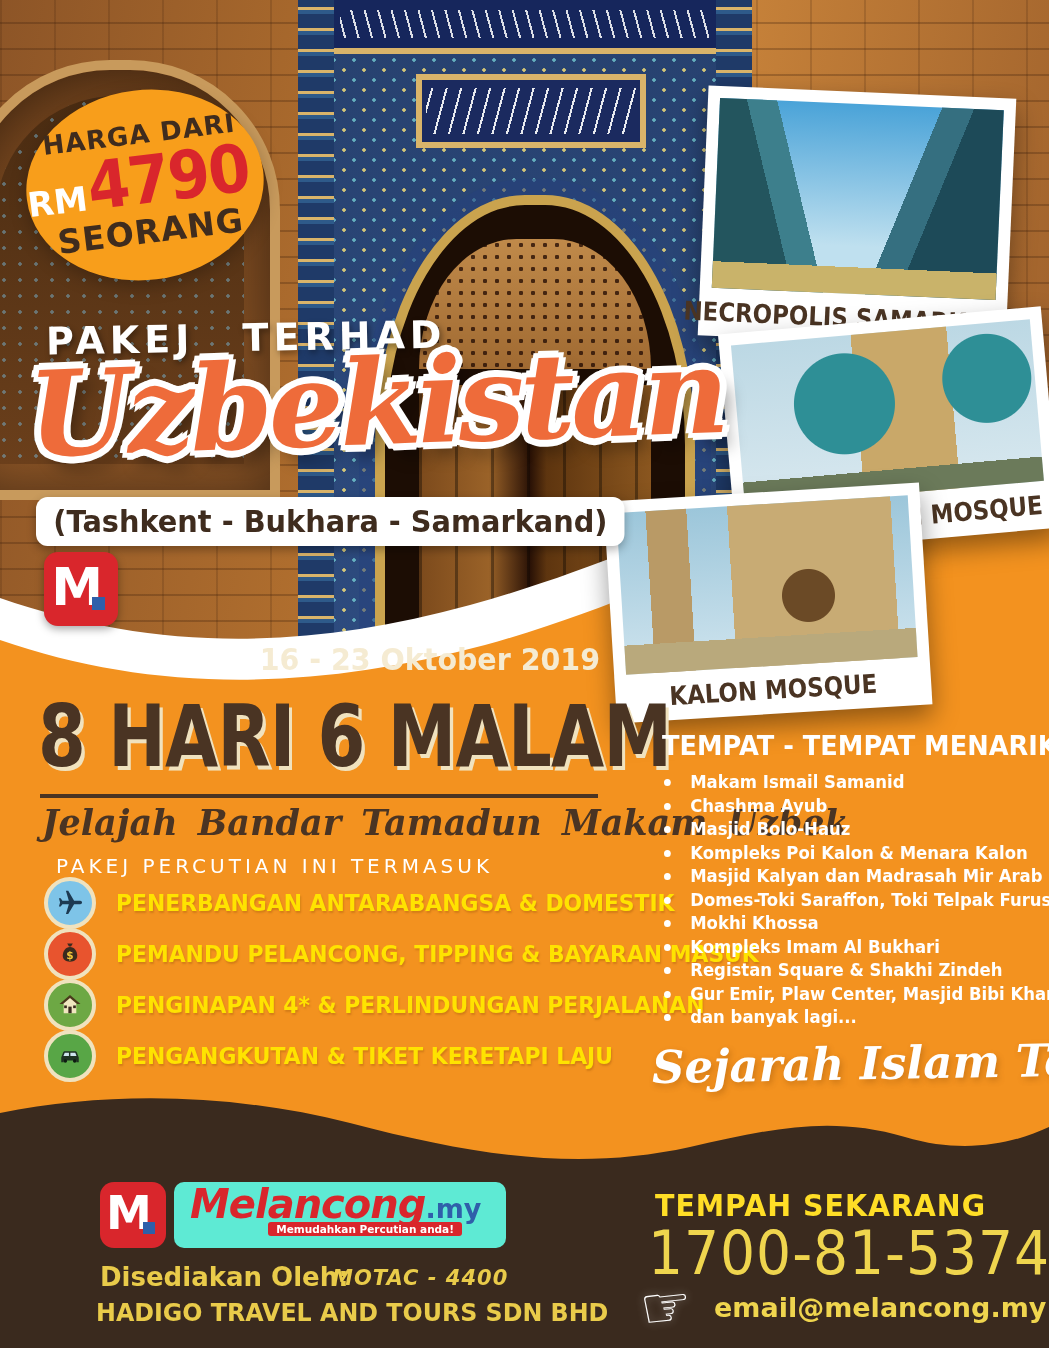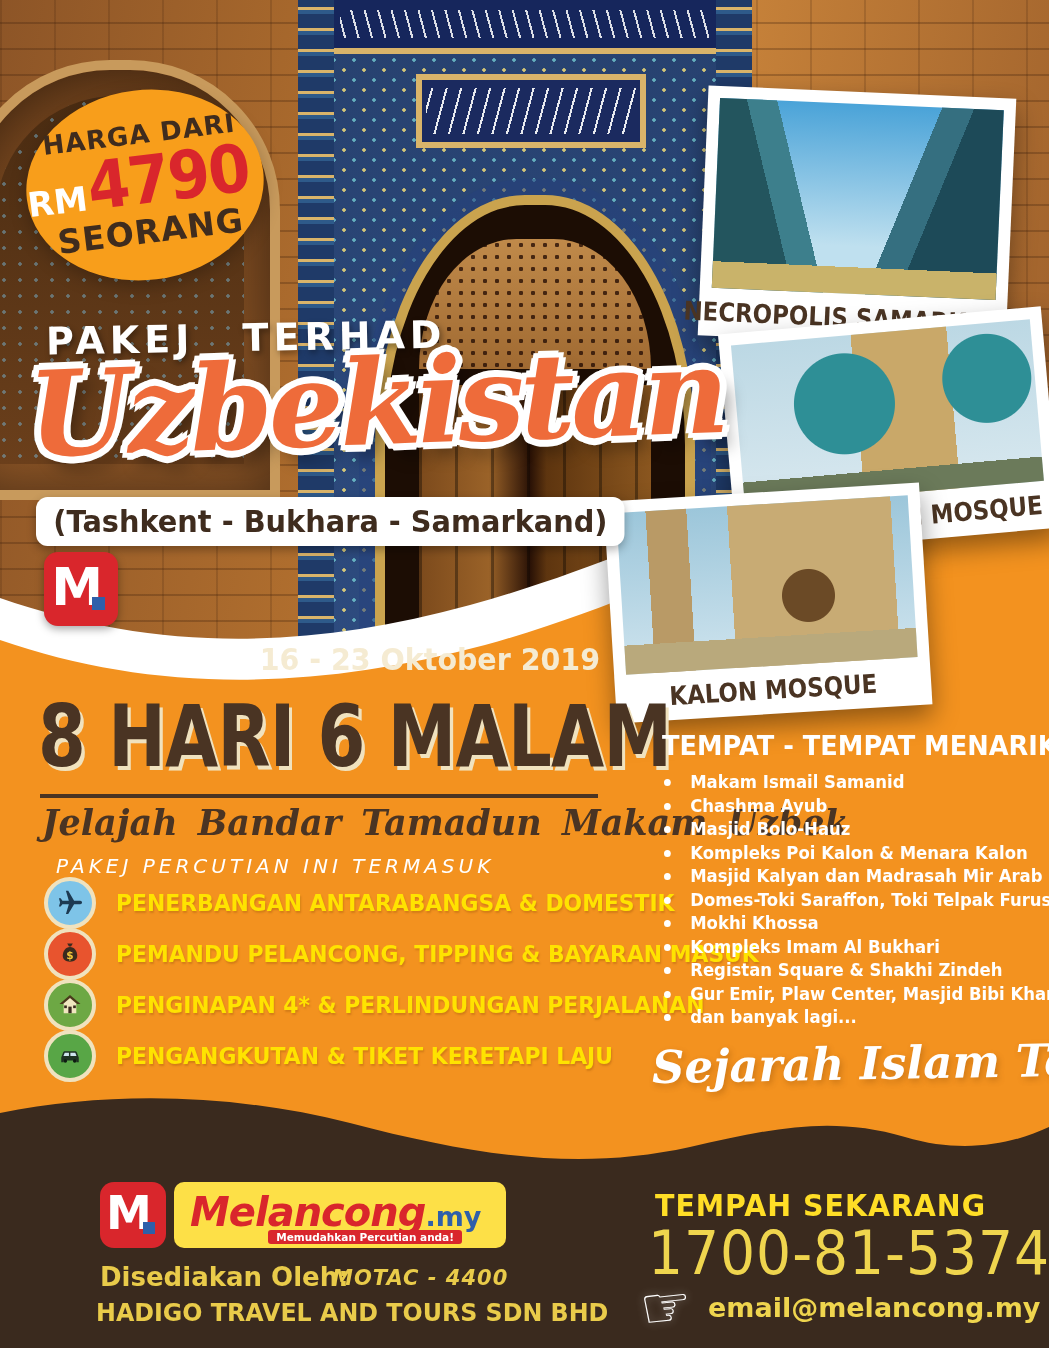--- a/index.html
+++ b/index.html
@@ -107,21 +107,21 @@
 
   
   .dates{position:absolute;left:240px;top:642px;width:360px;z-index:7;text-align:right;
     color:#F5EBD2;font-weight:700;font-size:30px;transform:scaleX(.95);transform-origin:right;}
   .duration{position:absolute;left:38px;top:686px;z-index:7;color:#4A3423;font-weight:900;font-size:86px;
     white-space:nowrap;transform:scaleX(.80);transform-origin:left;letter-spacing:-1px;
     text-shadow:4px 4px 0 #F0E2BE;}
   .rule{position:absolute;left:40px;top:794px;width:558px;height:4px;background:#4A3423;z-index:7;}
   .tagline{position:absolute;left:42px;top:802px;z-index:7;font-family:"DejaVu Serif","Liberation Serif",serif;
     font-style:italic;font-weight:900;font-size:35px;color:#4A3423;word-spacing:8px;white-space:nowrap;}
-  .includes-head{position:absolute;left:56px;top:854px;z-index:7;color:#fff;font-size:20px;letter-spacing:4px;font-style:italic;}
+  .includes-head{position:absolute;left:56px;top:854px;z-index:7;color:#fff;font-size:20px;letter-spacing:4px;}
   .includes{position:absolute;left:44px;top:880px;z-index:7;}
   .inc-row{display:flex;align-items:center;height:46px;margin-bottom:5px;}
   .inc-icon{width:44px;height:44px;border-radius:50%;border:4px solid #F0E2BE;flex:0 0 auto;
     display:flex;align-items:center;justify-content:center;}
   .inc-icon svg{width:28px;height:28px;}
   .ic-flight{background:#7EC4E8}.ic-guide{background:#E8542E}.ic-hotel{background:#6DA844}
   .ic-meal{background:#3DAE9C}.ic-car{background:#58A646}
   .inc-label{margin-left:20px;color:#FFE300;font-weight:900;font-size:23.5px;white-space:nowrap;
     transform:scaleX(.93);transform-origin:left;text-shadow:1px 2px 2px rgba(120,60,0,.25);}
 
@@ -136,38 +136,38 @@
     font-style:italic;font-weight:900;font-size:45px;white-space:nowrap;transform:rotate(-1deg);
     text-shadow:2px 3px 6px rgba(120,60,0,.3);}
 
   
   .footer-wave{position:absolute;left:0;top:1085px;width:1049px;height:130px;z-index:8;}
   .footer-bg{position:absolute;left:0;top:1200px;right:0;bottom:0;background:#3A2A1E;z-index:8;}
   .f-logo-row{position:absolute;left:100px;top:1182px;z-index:9;display:flex;align-items:stretch;gap:8px;}
   .f-logo-m{width:66px;height:66px;}
   .f-logo-m .m{font-size:46px;margin:-4px 8px 0 0;}
   .f-logo-m .dot{width:12px;height:12px;right:11px;bottom:14px;}
-  .wordmark{background:#fde047;border-radius:10px;padding:8px 16px 4px;position:relative;display:flex;
-    flex-direction:column;justify-content:flex-end;min-width:300px;}
+  .wordmark{background:#5eead4;border-radius:10px;padding:2px 16px 4px;position:relative;display:flex;
+    flex-direction:column;justify-content:flex-start;min-width:300px;}
   .wm-row{display:flex;align-items:baseline;line-height:1;}
   .wm-brand{color:#D9262C;font-weight:900;font-style:italic;font-size:40px;letter-spacing:-1px;}
   .wm-tld{color:#2F5FAA;font-weight:900;font-size:27px;}
   .wm-tag{align-self:flex-end;background:#D9262C;color:#fff;font-weight:700;font-size:10.5px;
     padding:1px 8px;border-radius:3px;margin:-2px 28px 0 0;}
   .provided{position:absolute;left:100px;top:1262px;z-index:9;color:#E9CB4A;font-weight:700;font-size:26px;text-align:right;}
   .motac{position:absolute;left:332px;top:1266px;z-index:9;color:#E9CB4A;font-style:italic;font-weight:700;font-size:21px;letter-spacing:1px;}
   .company{position:absolute;left:96px;top:1298px;z-index:9;color:#E9CB4A;font-weight:700;font-size:25px;
     white-space:nowrap;transform:scaleX(.95);transform-origin:left;}
   .cta{position:absolute;left:655px;top:1188px;z-index:9;color:#FFDE26;font-weight:900;font-size:30px;
     letter-spacing:1px;white-space:nowrap;transform:scaleX(.95);transform-origin:left;}
   .phone{position:absolute;left:648px;top:1218px;z-index:9;color:#EFD54E;font-weight:400;font-size:60px;
     letter-spacing:1px;white-space:nowrap;transform:scaleX(.92);transform-origin:left;}
   .email-row{position:absolute;left:640px;top:1278px;z-index:9;display:flex;align-items:center;}
   .hand{color:#fff;font-size:58px;line-height:1;transform:rotate(-6deg);text-shadow:0 0 8px rgba(255,255,255,.5);}
-  .email{margin-left:16px;color:#EFD54E;font-weight:700;font-size:27px;}
+  .email{margin-left:22px;color:#EFD54E;font-weight:700;font-size:27px;}
 </style>
 </head>
 <body>
 
 <div class="poster">
 
   <div class="hero">
     <div class="brick"></div>
     <div class="niche-left"></div>
     <div class="pilaster l"></div>

